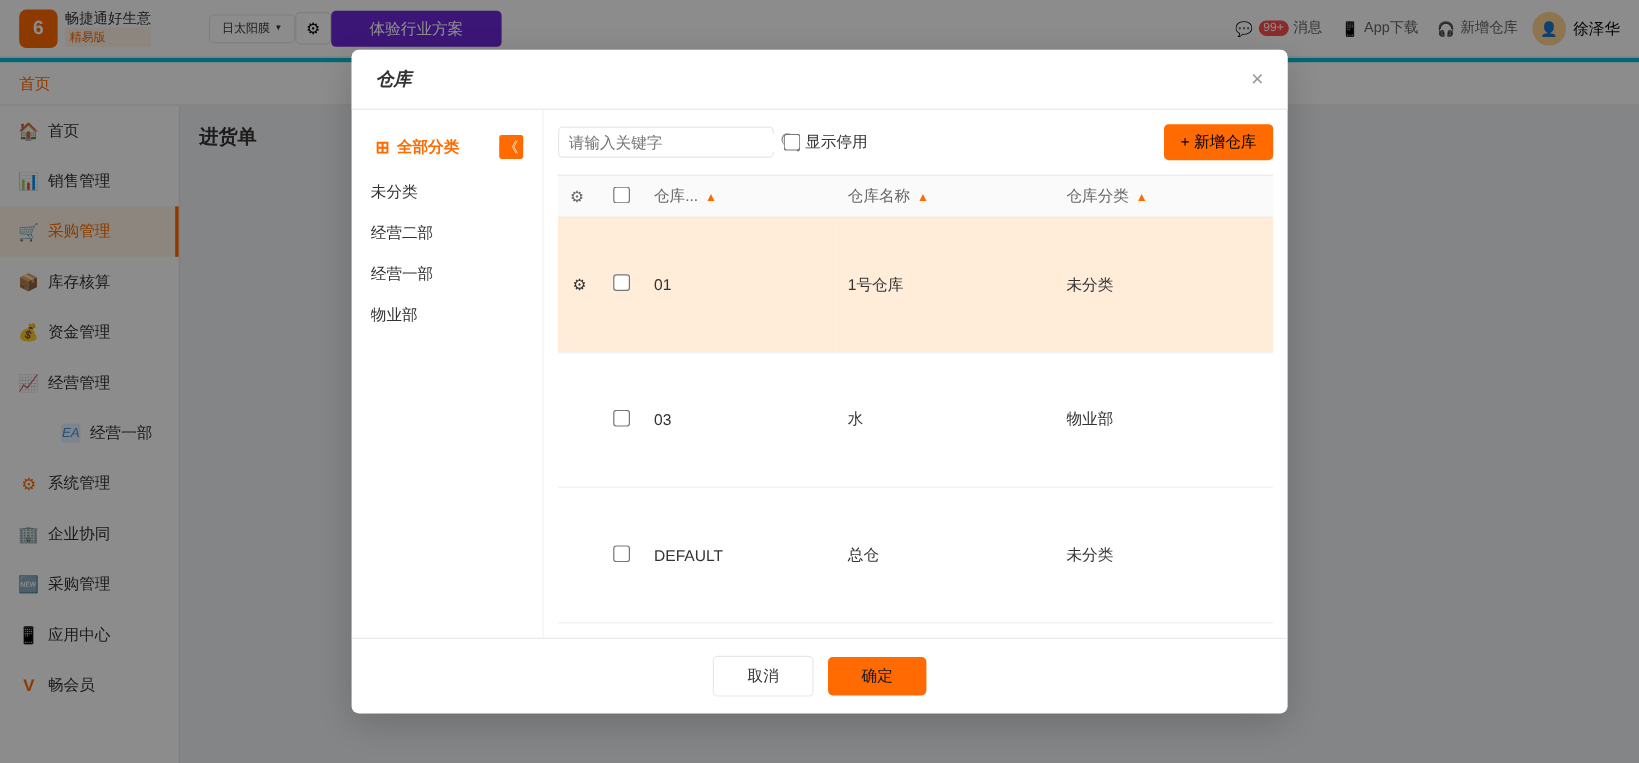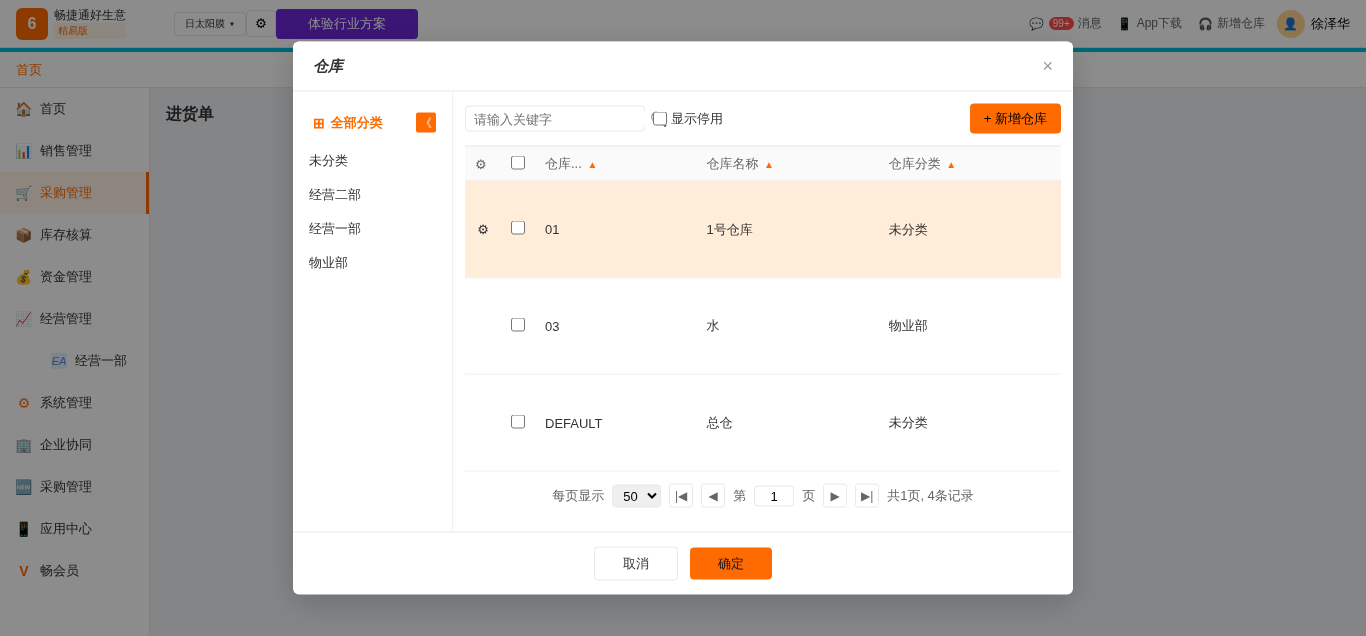--- a/index.html
+++ b/index.html
@@ -413,34 +413,20 @@
           <tr>
             <td class="gear-col"></td>
             <td class="check-col"><input type="checkbox" class="checkbox-input" style=""></td>
             <td>DEFAULT</td>
             <td>总仓</td>
             <td>未分类</td>
           </tr>
         </tbody>
       </table>
 
-      <div class="pagination">
-        <span class="page-label">每页显示</span>
-        <select class="page-select">
-          <option>50</option>
-        </select>
-        <button class="page-nav-btn">|◀</button>
-        <button class="page-nav-btn">◀</button>
-        <span class="page-label">第</span>
-        <input type="text" class="page-input" value="1" style="">
-        <span class="page-label">页</span>
-        <button class="page-nav-btn">▶</button>
-        <button class="page-nav-btn">▶|</button>
-        <span class="page-label">共1页, 4条记录</span>
-      </div>
     </div>
   </div>
 
   <div class="dialog-footer">
     <button class="cancel-btn">取消</button>
     <button class="confirm-btn">确定</button>
   </div>
 </div>
 
 </body></html>

